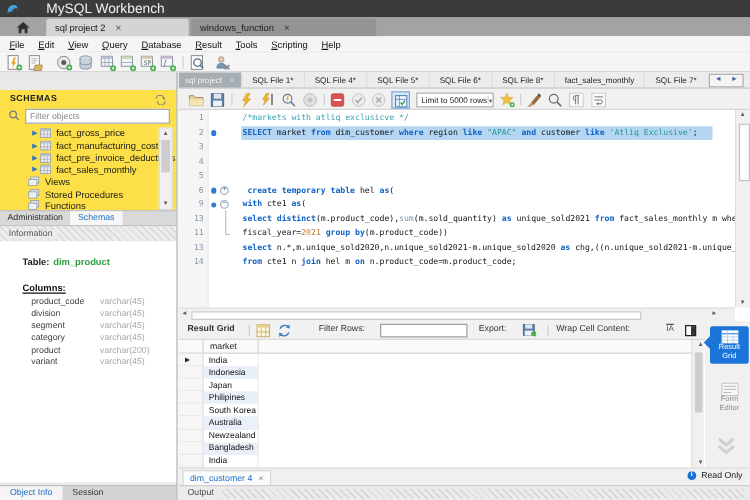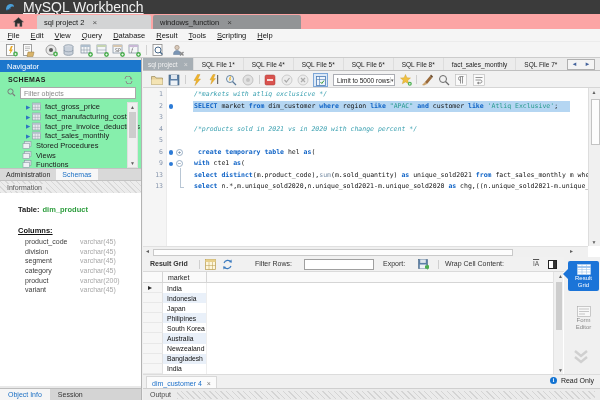--- a/index.html
+++ b/index.html
@@ -3,25 +3,25 @@
 <meta charset="utf-8">
 <style>
   * { margin:0; padding:0; box-sizing:border-box; }
   html,body { width:600px; height:400px; overflow:hidden; }
   body { font-family:"Liberation Sans", sans-serif; font-size:7.5px; color:#1a1a1a; background:#f0f0f0; }
   #app { position:relative; width:600px; height:400px; background:#f0f0f0; overflow:hidden; }
   .abs { position:absolute; }
 
   
   .titlebar { left:0; top:0; width:600px; height:14px; background:#3b3b3b; display:flex; align-items:center; }
-  .titlebar .apptitle { color:#f0f0f0; font-size:14px; margin-left:8px;text-decoration:underline; }
+  .titlebar .apptitle { color:#f0f0f0; font-size:11px; margin-left:22px; }
   .dolphin { margin-left:5px; }
 
   
-  .doctabs { left:0; top:14px; width:600px; height:15px; background:#fca5a5; display:flex; align-items:flex-end; }
+  .doctabs { left:0; top:14px; width:600px; height:15px; background:#a3a3a3; display:flex; align-items:flex-end; }
   .homebtn { width:37px; height:15px; display:flex; align-items:center; justify-content:center; }
   .doctab { height:14px; display:flex; align-items:center; padding:0 7px; margin-right:2px; border-radius:2px 2px 0 0; }
   .doctab .lbl { font-size:7.5px; }
   .doctab .x { margin-left:8px; font-size:8px; line-height:7px; }
   .doctab.active { background:#d3d4d5; color:#171717; min-width:114px; }
   .doctab.active .x { color:#555; }
   .doctab.inactive { background:#929496; color:#1e1e1e; min-width:148px; }
   .doctab.inactive .x { color:#3d3d3d; }
 
   
@@ -30,21 +30,21 @@
   .menuitem::first-letter { text-decoration:underline; }
 
   
   .maintoolbar { left:0; top:42px; width:600px; height:16px; background:#f5f5f5; border-bottom:1px solid #cccccc; }
   .mtb-icon { position:absolute; top:2px; width:13px; height:13px; }
   .tsep { position:absolute; top:3px; width:1px; height:10px; background:#d2d2d2; }
 
   
   .sidebar { left:0; top:58px; width:142px; height:342px; background:#e9e9e9; border-right:1px solid #b3b3b3; }
   .nav-header { position:absolute; left:0; top:2px; width:141px; height:12px; background:#1b76cc; color:#fff; display:flex; align-items:center; padding-left:7px; font-size:7.5px; }
-  .schemas-panel { position:absolute; left:0; top:14px; width:141px; height:96px; background:#86efac; }
+  .schemas-panel { position:absolute; left:0; top:14px; width:141px; height:96px; background:#fde047; }
   .schemas-title { position:absolute; left:8px; top:4px; font-size:7px; font-weight:bold; letter-spacing:0.4px; color:#222; }
   .schemas-sync { position:absolute; right:8px; top:4px; }
   .filterbox { position:absolute; left:20px; top:15px; width:116px; height:12px; border:1px solid #a9a9a9; background:#fff; font-size:7px; color:#8a8a8a; display:flex; align-items:center; padding-left:3px; font-family:"Liberation Sans",sans-serif; }
   .filter-mag { position:absolute; left:7px; top:16px; }
   .tree { position:absolute; left:0; top:30px; width:141px; height:66px; overflow:hidden; }
   .treerow { height:9.7px; display:flex; align-items:center; white-space:nowrap; }
   .treerow .arrow { color:#2f74c0; font-size:5.5px; width:8px; text-align:center; }
   .treerow.table { padding-left:24px; }
   .treerow.group { padding-left:22px; }
   .treerow .ticon { margin-right:4px; flex:none; }
@@ -98,21 +98,21 @@
   .cline .lnum { position:absolute; left:0; top:0; width:20px; text-align:right; font-family:"DejaVu Sans Mono",monospace; font-size:6.5px; line-height:11.5px; color:#8594ab; }
   .cline .selband { position:absolute; left:50px; top:0.5px; width:377px; height:11px; background:#b5d6f2; }
   .cline .dot { position:absolute; left:25.5px; top:3.5px; width:4.5px; height:4.5px; border-radius:50%; background:#2d7bd6; }
   .cline .fold { position:absolute; left:33px; top:2.2px; width:7px; height:7px; border:1px solid #9ab0c6; border-radius:50%; background:#fff; color:#4a6a8a; font-size:6px; line-height:5.5px; text-align:center; }
   .cline .code { position:absolute; left:51px; top:0; white-space:pre; font-family:"DejaVu Sans Mono",monospace; font-size:6.5px; line-height:11.5px; color:#111; }
   .code .kw { color:#0f63c6; font-weight:bold; }
   .code .id { color:#141414; }
   .code .str { color:#279a8d; }
   .code .num { color:#c27b2a; }
   .code .fn { color:#7d92a8; }
-  .code .comment { color:#3aa0b0;font-style:italic; }
+  .code .comment { color:#3aa0b0; }
   .foldguide { position:absolute; left:36.5px; top:80px; width:1px; height:19px; background:#b8c6d4; }
   .foldguide2 { position:absolute; left:36.5px; top:98.5px; width:4px; height:1px; background:#b8c6d4; }
 
   .ed-vscroll { position:absolute; left:445px; top:30px; width:12px; height:158px; background:#f0f0f0; border-left:1px solid #dddddd; }
   .ed-vthumb { position:absolute; left:1.5px; top:11px; width:9px; height:46px; background:#fdfdfd; border:1px solid #c3c3c3; }
   .ed-hscroll { position:absolute; left:0; top:188px; width:445px; height:11px; background:#f0f0f0; border-top:1px solid #e0e0e0; }
   .ed-hthumb { position:absolute; left:10px; top:1.5px; width:360px; height:7px; background:#fdfdfd; border:1px solid #c9c9c9; }
   .hs-left { position:absolute; left:2px; top:1px; font-size:5px; color:#606060; }
   .hs-right { position:absolute; right:14px; top:1px; font-size:5px; color:#606060; }
   .vs-up { position:absolute; left:2.5px; top:1px; font-size:5px; color:#606060; }
@@ -281,23 +281,20 @@
       <line x1="8" y1="8" x2="10.5" y2="10.5" stroke="#4a6a8a" stroke-width="1.2"></line>
     </svg>
     <svg class="mtb-icon" style="left:172px" viewBox="0 0 13 13">
       <circle cx="5" cy="3.5" r="2.2" fill="#d8c8b8" stroke="#8a7a6a" stroke-width="0.5"></circle>
       <path d="M1.5 10.5 C1.5 7.5 3 6.5 5 6.5 C7 6.5 8.5 7.5 8.5 10.5 Z" fill="#7a95b5" stroke="#5a7590" stroke-width="0.5"></path>
       <path d="M8 8 L11.5 11.5 M8 11.5 L11.5 8" stroke="#8a8a8a" stroke-width="1.4"></path>
     </svg>
   </div>
 
   <div class="abs sidebar">
-    <div class="nav-header">
-      <span>Navigator</span>
-    </div>
     <div class="schemas-panel">
       <div class="schemas-title">SCHEMAS</div>
       <svg class="schemas-sync" width="9" height="8" viewBox="0 0 9 8">
         <path d="M1 3 A3 3 0 0 1 7 3" fill="none" stroke="#8a8a8a" stroke-width="1"></path>
         <path d="M8 5 A3 3 0 0 1 2 5" fill="none" stroke="#8a8a8a" stroke-width="1"></path>
         <polygon points="7,1 8.5,3.5 5.8,3.2" fill="#8a8a8a"></polygon>
       </svg>
       <svg class="filter-mag" width="9" height="9" viewBox="0 0 9 9">
         <circle cx="3.5" cy="3.5" r="2.6" fill="none" stroke="#7a7a7a" stroke-width="1"></circle>
         <line x1="5.5" y1="5.5" x2="8" y2="8" stroke="#7a7a7a" stroke-width="1.1"></line>
@@ -356,30 +353,30 @@
 
             <span class="tlabel">fact_sales_monthly</span>
           </div>
 
           <div class="treerow group">
 
             <svg class="ticon t-group" width="10" height="9" viewBox="0 0 10 9">
               <rect x="2.5" y="0.5" width="6.5" height="5" fill="#dfe3e8" stroke="#8a97a5" stroke-width="0.6"></rect>
               <rect x="1" y="2.5" width="6.5" height="5" fill="#eef1f4" stroke="#8a97a5" stroke-width="0.6"></rect>
             </svg>
-            <span class="tlabel">Stored Procedures</span>
+            <span class="tlabel">Views</span>
           </div>
 
           <div class="treerow group">
 
             <svg class="ticon t-group" width="10" height="9" viewBox="0 0 10 9">
               <rect x="2.5" y="0.5" width="6.5" height="5" fill="#dfe3e8" stroke="#8a97a5" stroke-width="0.6"></rect>
               <rect x="1" y="2.5" width="6.5" height="5" fill="#eef1f4" stroke="#8a97a5" stroke-width="0.6"></rect>
             </svg>
-            <span class="tlabel">Views</span>
+            <span class="tlabel">Stored Procedures</span>
           </div>
 
           <div class="treerow group">
 
             <svg class="ticon t-group" width="10" height="9" viewBox="0 0 10 9">
               <rect x="2.5" y="0.5" width="6.5" height="5" fill="#dfe3e8" stroke="#8a97a5" stroke-width="0.6"></rect>
               <rect x="1" y="2.5" width="6.5" height="5" fill="#eef1f4" stroke="#8a97a5" stroke-width="0.6"></rect>
             </svg>
             <span class="tlabel">Functions</span>
           </div>
@@ -605,21 +602,20 @@
 
             <span class="lnum">3</span>
 
             <span class="code"></span>
           </div>
 
           <div class="cline">
 
             <span class="lnum">4</span>
 
-            <span class="code"><span class="comment">/*products sold in 2021 vs in 2020 with change percent */</span></span>
           </div>
 
           <div class="cline">
 
             <span class="lnum">5</span>
 
             <span class="code"></span>
           </div>
 
           <div class="cline">
@@ -640,29 +636,41 @@
             <span class="code"><span class="kw">with</span><span class="id"> cte1 </span><span class="kw">as</span><span class="id">(</span></span>
           </div>
 
           <div class="cline">
 
             <span class="lnum">13</span>
 
             <span class="code"><span class="kw">select</span><span class="id"> </span><span class="kw">distinct</span><span class="id">(m.product_code),</span><span class="fn">sum</span><span class="id">(m.sold_quantity) </span><span class="kw">as</span><span class="id"> unique_sold2021 </span><span class="kw">from</span><span class="id"> fact_sales_monthly m where</span></span>
           </div>
 
+          <div class="cline">
+
+            <span class="lnum">11</span>
+
+            <span class="code"><span class="id">fiscal_year=</span><span class="num">2021</span><span class="id"> </span><span class="kw">group by</span><span class="id">(m.product_code))</span></span>
+          </div>
 
 
           <div class="cline">
 
             <span class="lnum">13</span>
 
             <span class="code"><span class="kw">select</span><span class="id"> n.*,m.unique_sold2020,n.unique_sold2021-m.unique_sold2020 </span><span class="kw">as</span><span class="id"> chg,((n.unique_sold2021-m.unique_sold2020)/m.unique_sold2020)*100</span></span>
           </div>
 
+          <div class="cline">
+
+            <span class="lnum">14</span>
+
+            <span class="code"><span class="kw">from</span><span class="id"> cte1 n </span><span class="kw">join</span><span class="id"> hel m </span><span class="kw">on</span><span class="id"> n.product_code=m.product_code;</span></span>
+          </div>
 
         </div>
       <div class="foldguide"></div>
       <div class="foldguide2"></div>
     </div>
     <div class="ed-vscroll">
       <div class="vs-up">▲</div>
       <div class="ed-vthumb"></div>
       <div class="vs-down">▼</div>
     </div>

